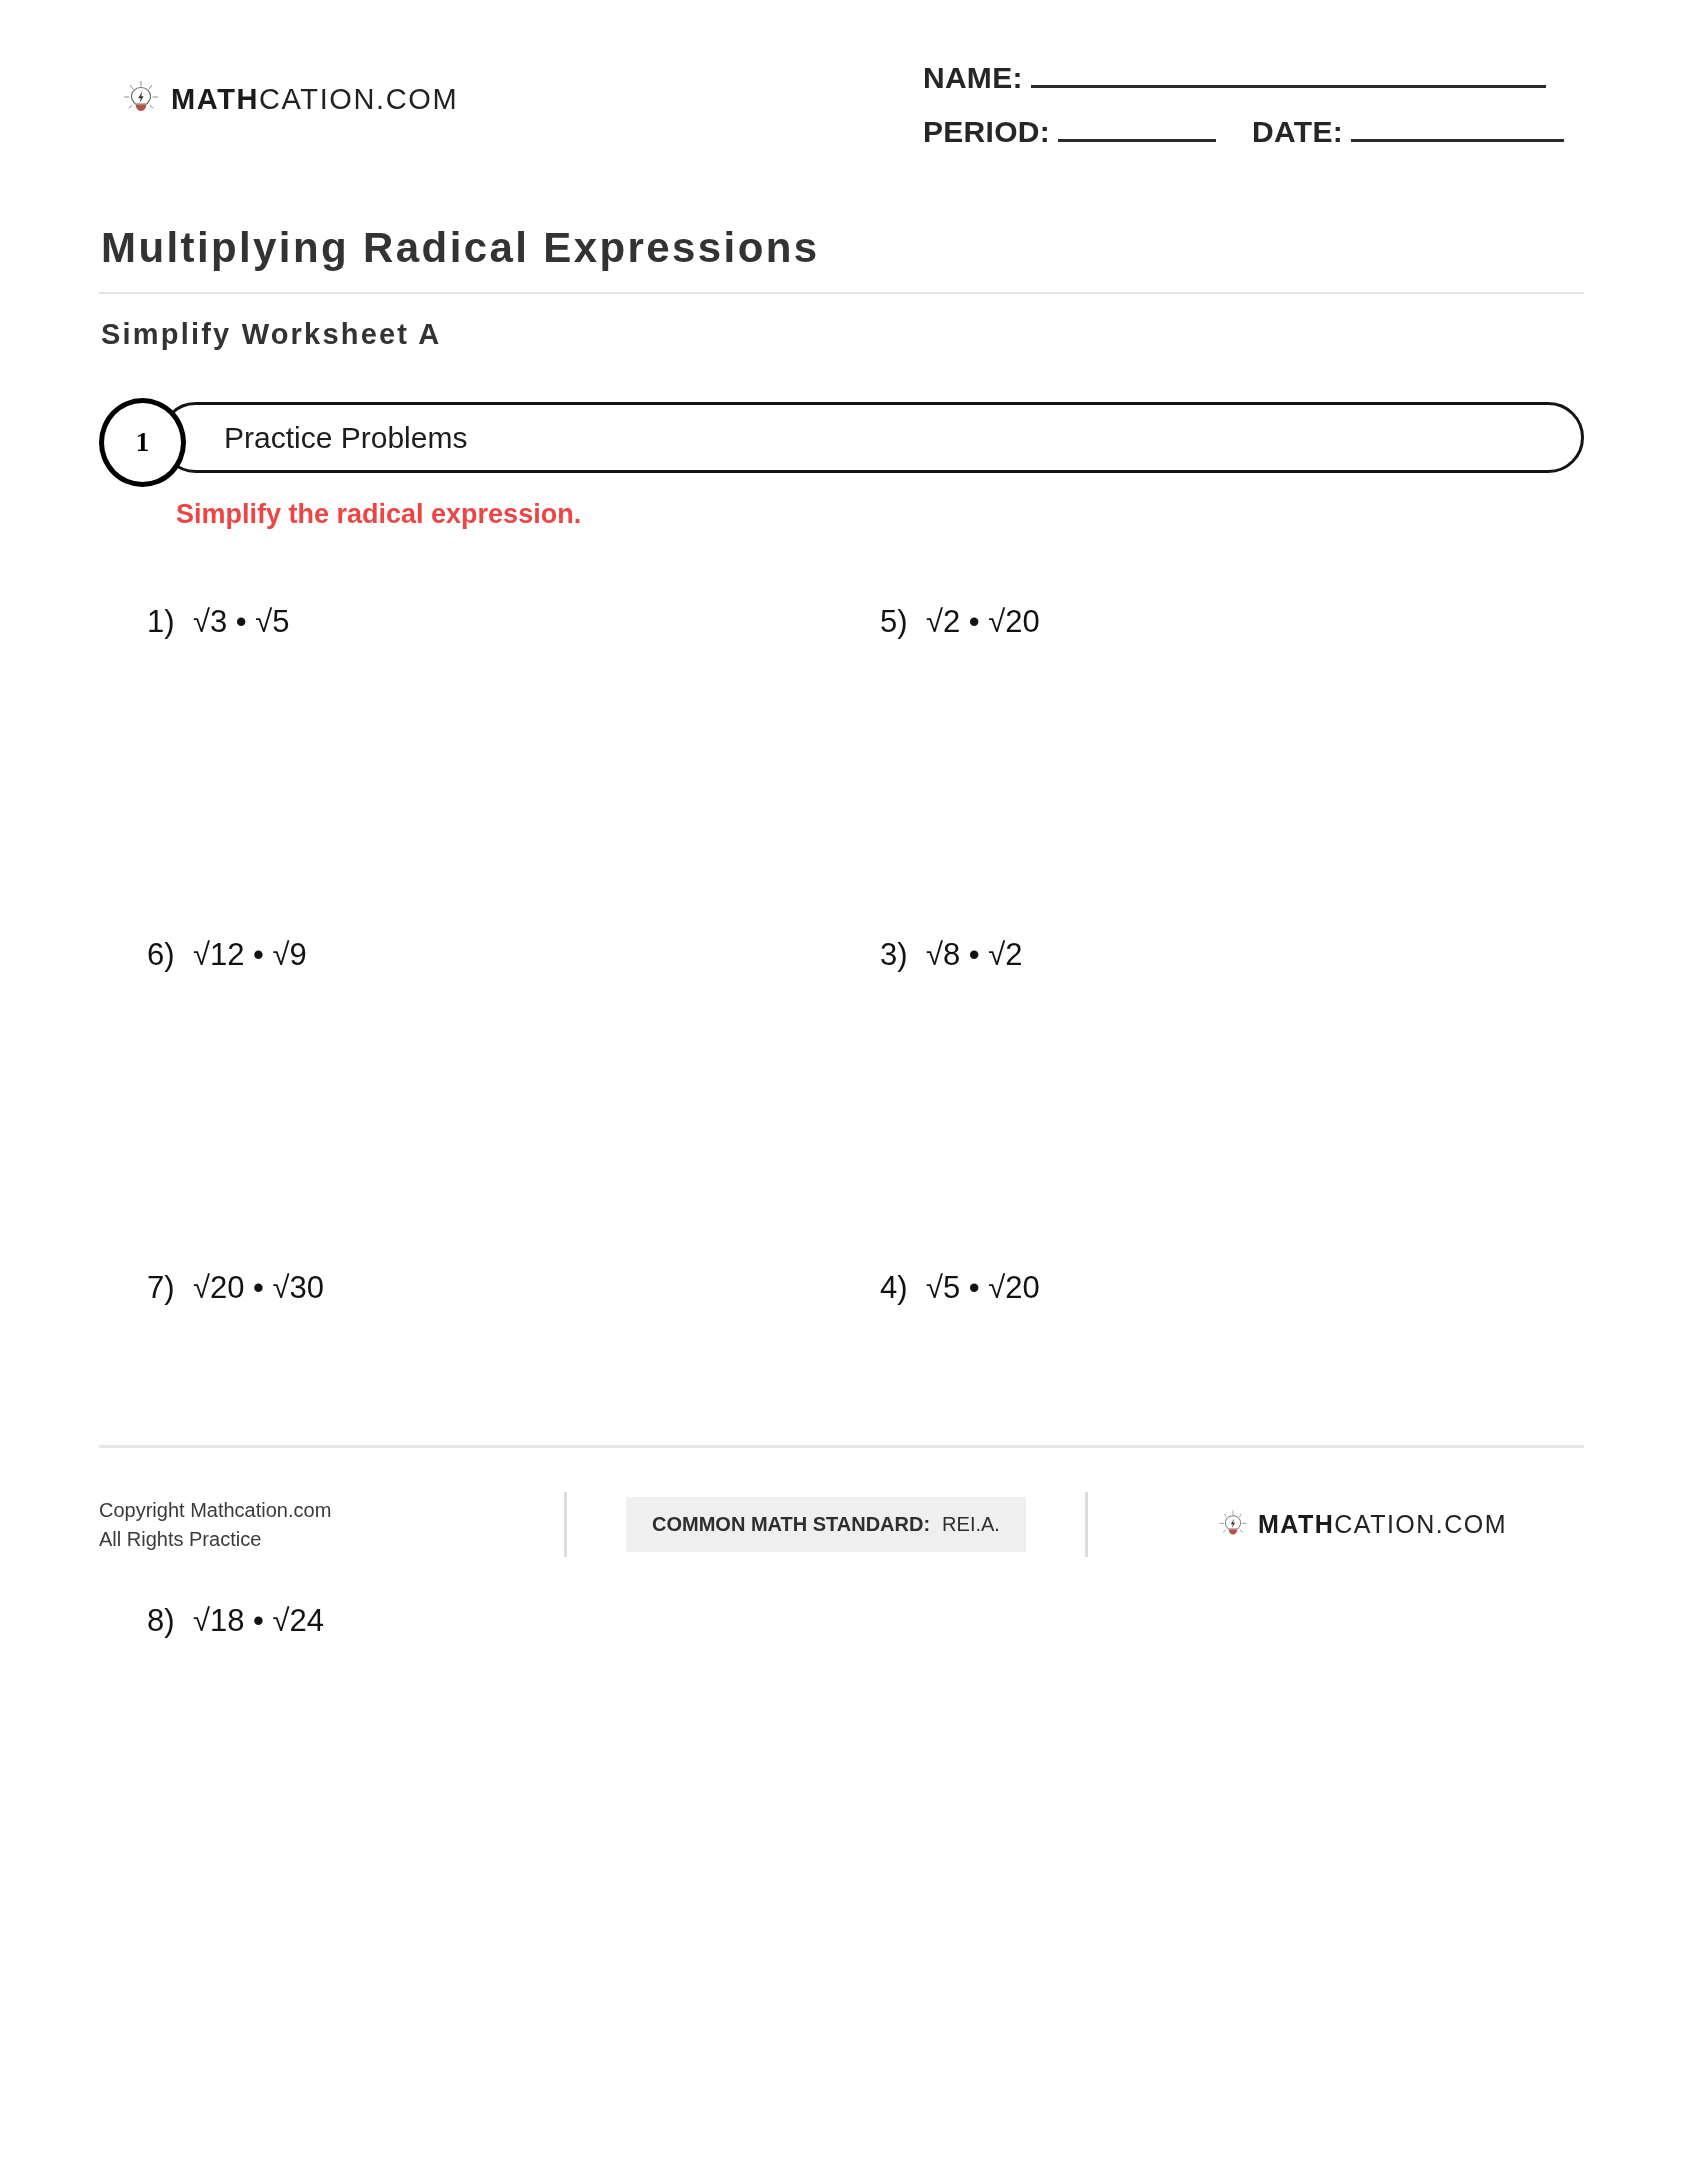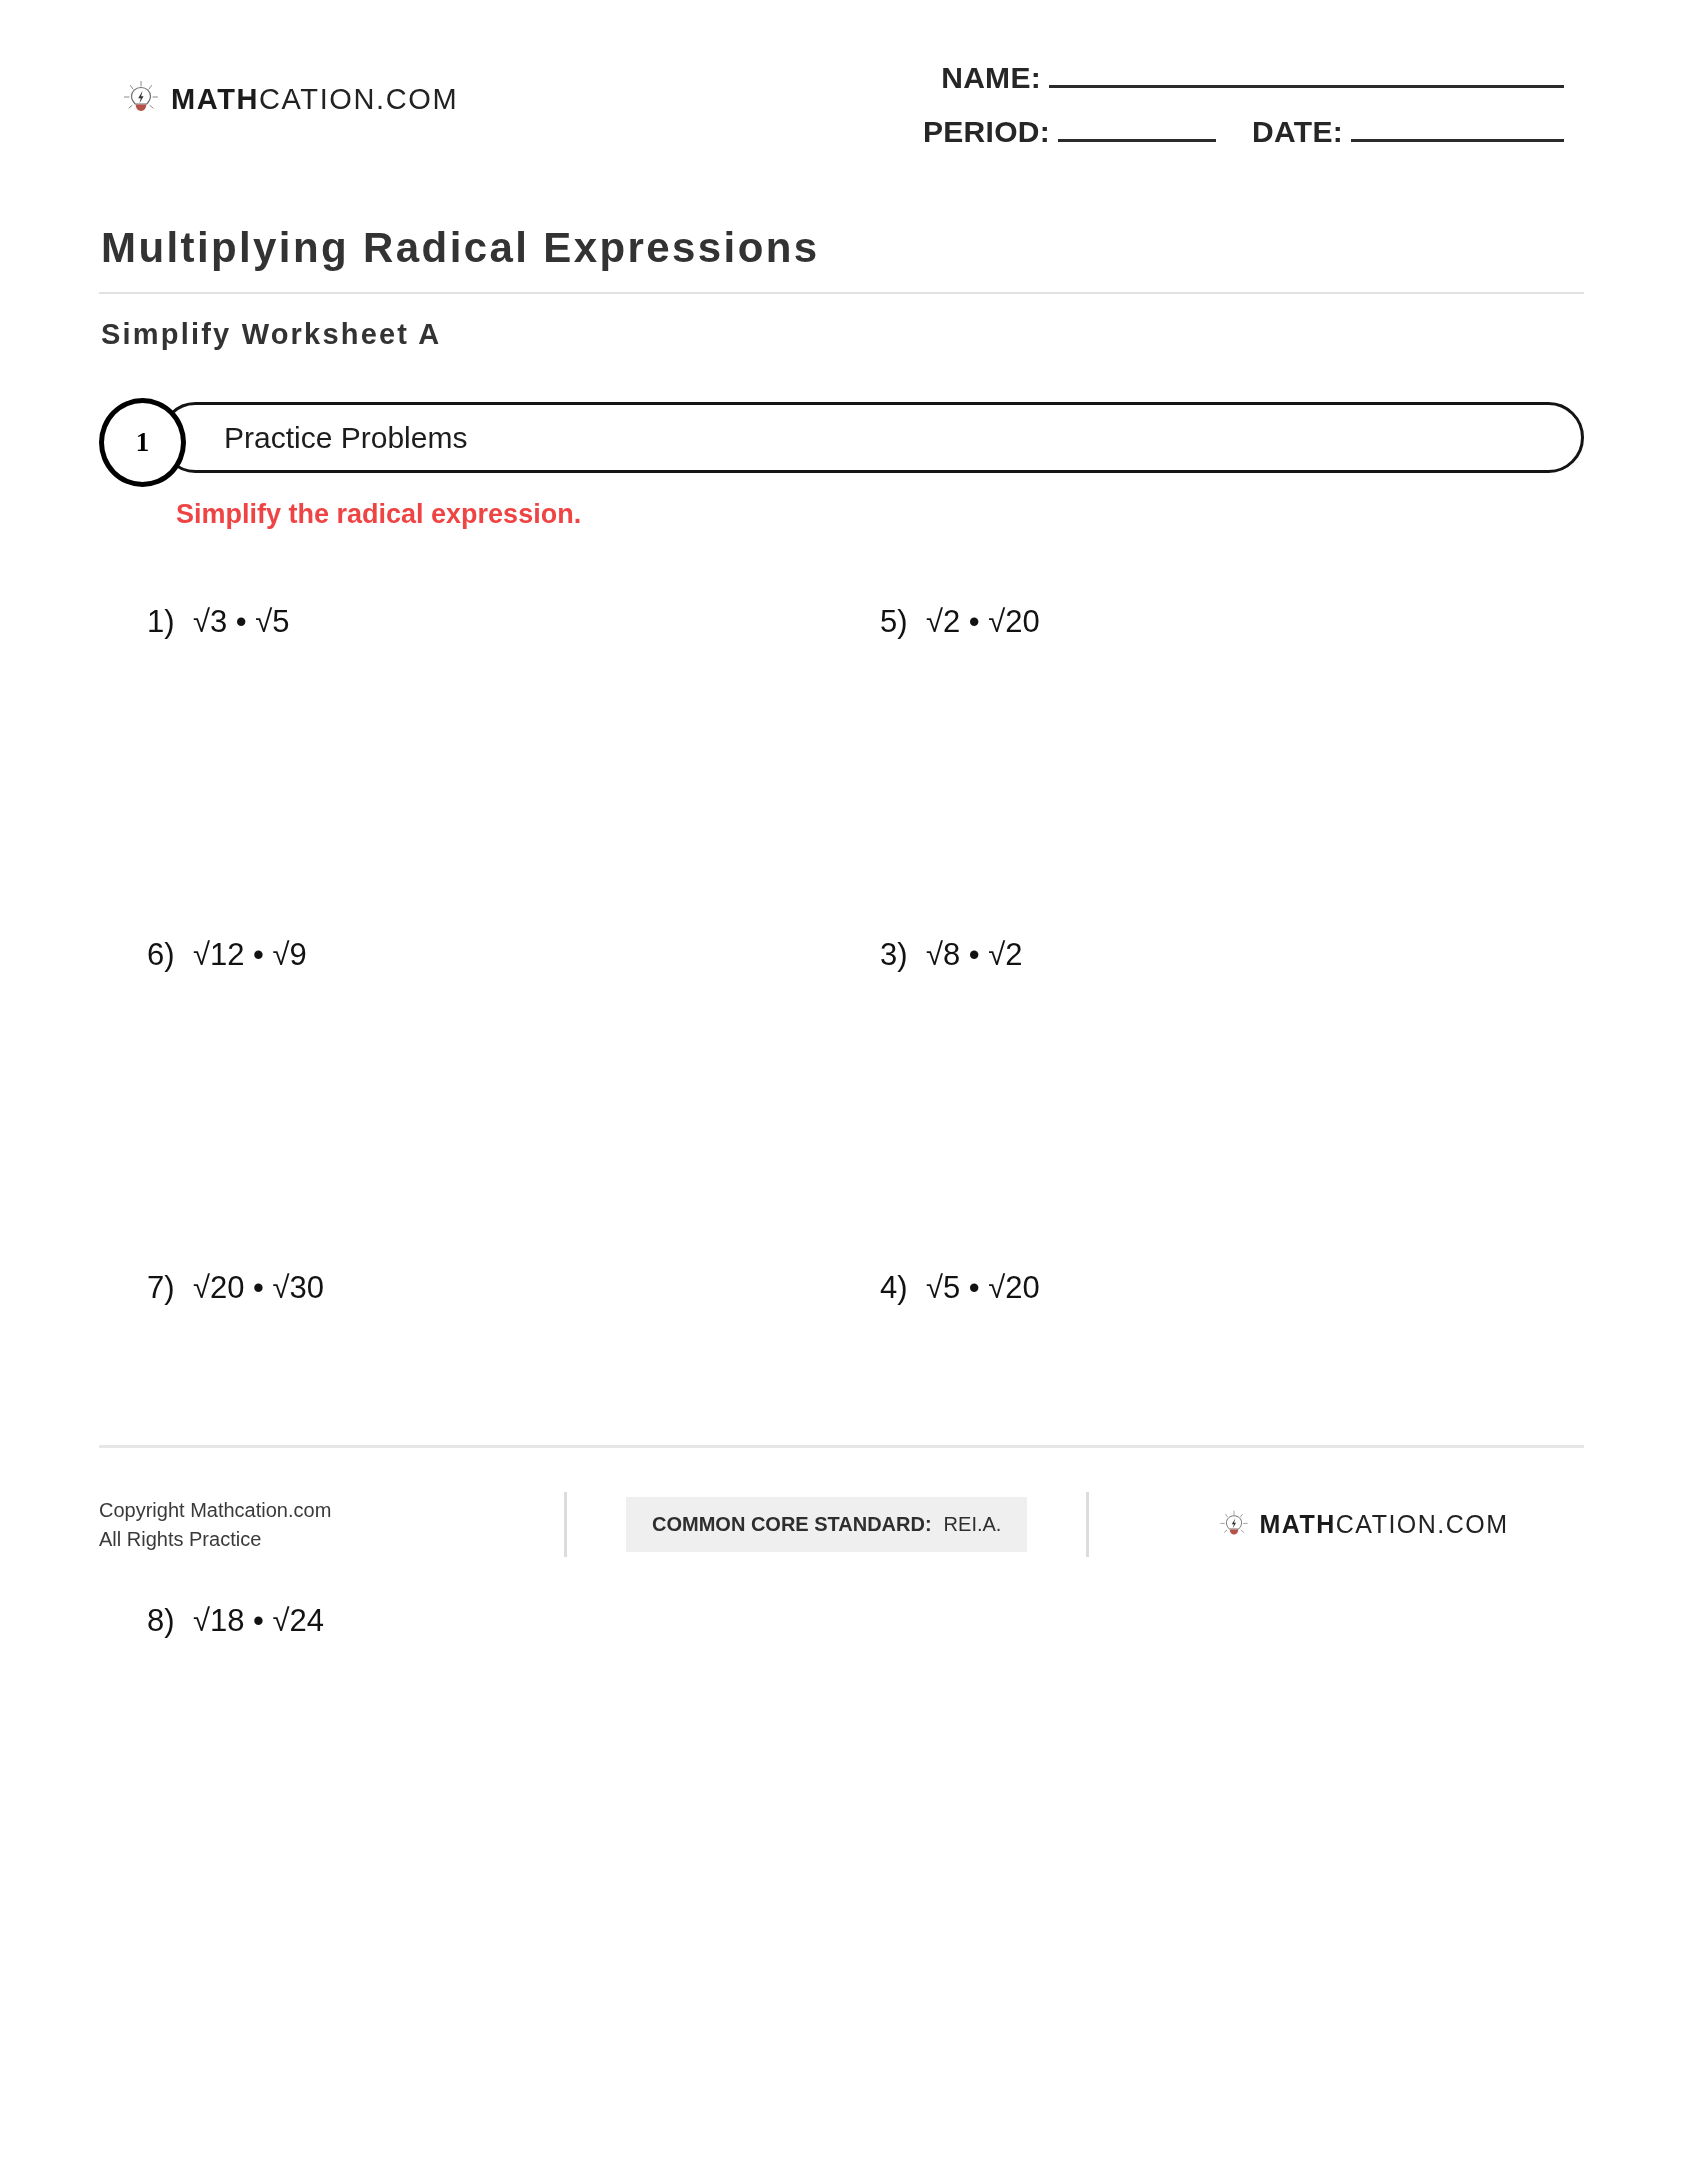--- a/index.html
+++ b/index.html
@@ -56,21 +56,20 @@
 
   .fields {
     margin-right: 20px;
     padding-top: 4px;
   }
   .field-row {
     display: flex;
     align-items: baseline;
     margin-bottom: 20px;
     white-space: nowrap;
-    justify-content: flex-end;
   }
   .field-label {
     font-size: 30px;
     font-weight: bold;
     color: #262626;
     letter-spacing: 0.3px;
   }
   .rule {
     border-bottom: 3px solid #2b2b2b;
     margin-left: 8px;
@@ -339,21 +338,21 @@
 
       <div class="copyright">
         <div>Copyright Mathcation.com</div>
         <div>All Rights Practice</div>
       </div>
 
       <div class="vdiv"></div>
 
       <div class="ccs-wrap">
         <div class="ccs">
-          <b>COMMON CORE STANDARD:</b><span class="val">REI.A.</span>
+          <b>COMMON MATH STANDARD:</b><span class="val">REI.A.</span>
         </div>
       </div>
 
       <div class="vdiv"></div>
 
       <div class="footer-logo">
         <span class="logo-mark">
           <svg viewBox="0 0 40 40" width="32" height="32">
             <g stroke="#8a8a8a" stroke-width="1" stroke-linecap="round" fill="none">
               <line x1="20" y1="2.5" x2="20" y2="7"></line>

